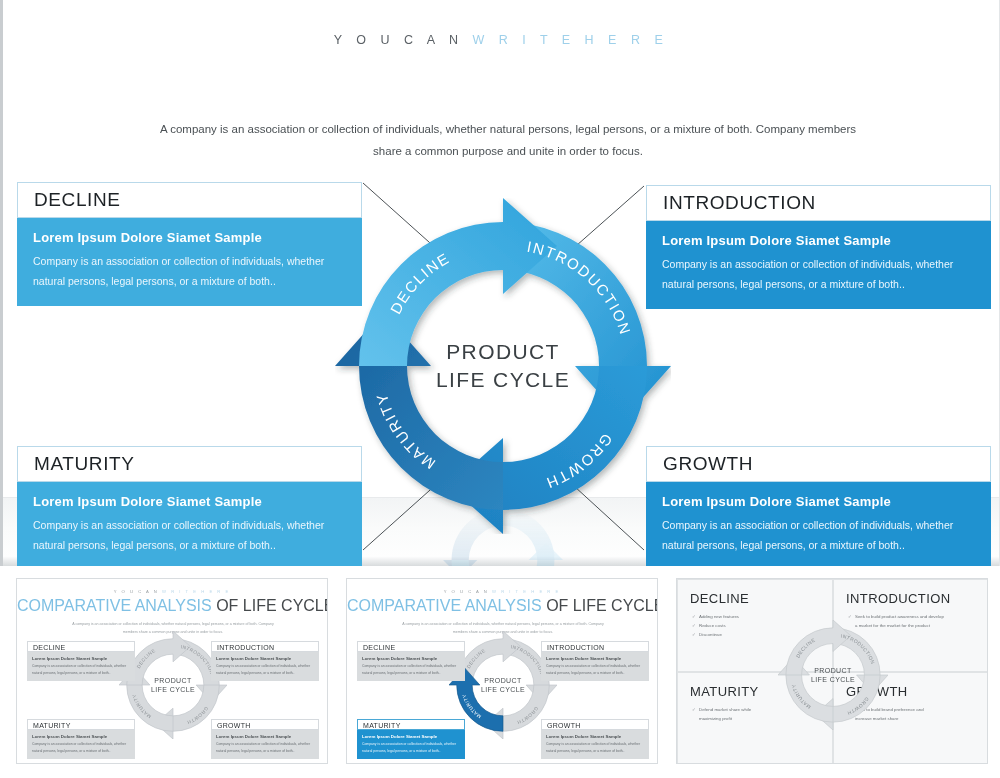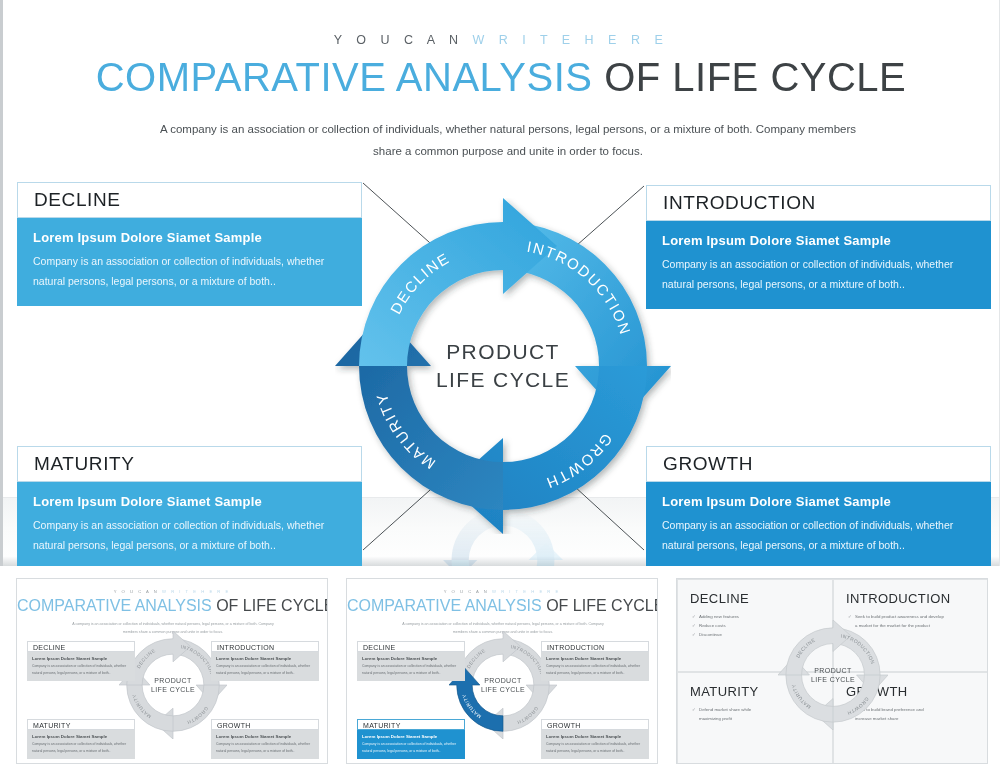--- a/index.html
+++ b/index.html
@@ -182,24 +182,20 @@
 
   <div id="floor">
     <div id="floor-base"></div>
   </div>
 
   <div id="kicker">
     <span class="k-dark">Y O U   C A N</span>
     <span class="k-blue">W R I T E   H E R E</span>
   </div>
 
-  <h1 id="title">
-    <span class="t-blue">COMPARATIVE ANALYSIS</span>
-    <span class="t-dark">OF LIFE CYCLE</span>
-  </h1>
 
   <p id="subtitle">A company is an association or collection of individuals, whether natural persons, legal persons, or a mixture of both. Company members share a common purpose and unite in order to focus.</p>
 
   <svg id="lines" viewBox="0 0 1000 566">
     <g stroke="#4c5256" stroke-width="1" fill="none">
       <line x1="360" y1="183" x2="455" y2="268"></line>
       <line x1="641" y1="186" x2="548" y2="268"></line>
       <line x1="360" y1="550" x2="455" y2="465"></line>
       <line x1="641" y1="550" x2="548" y2="465"></line>
     </g>

